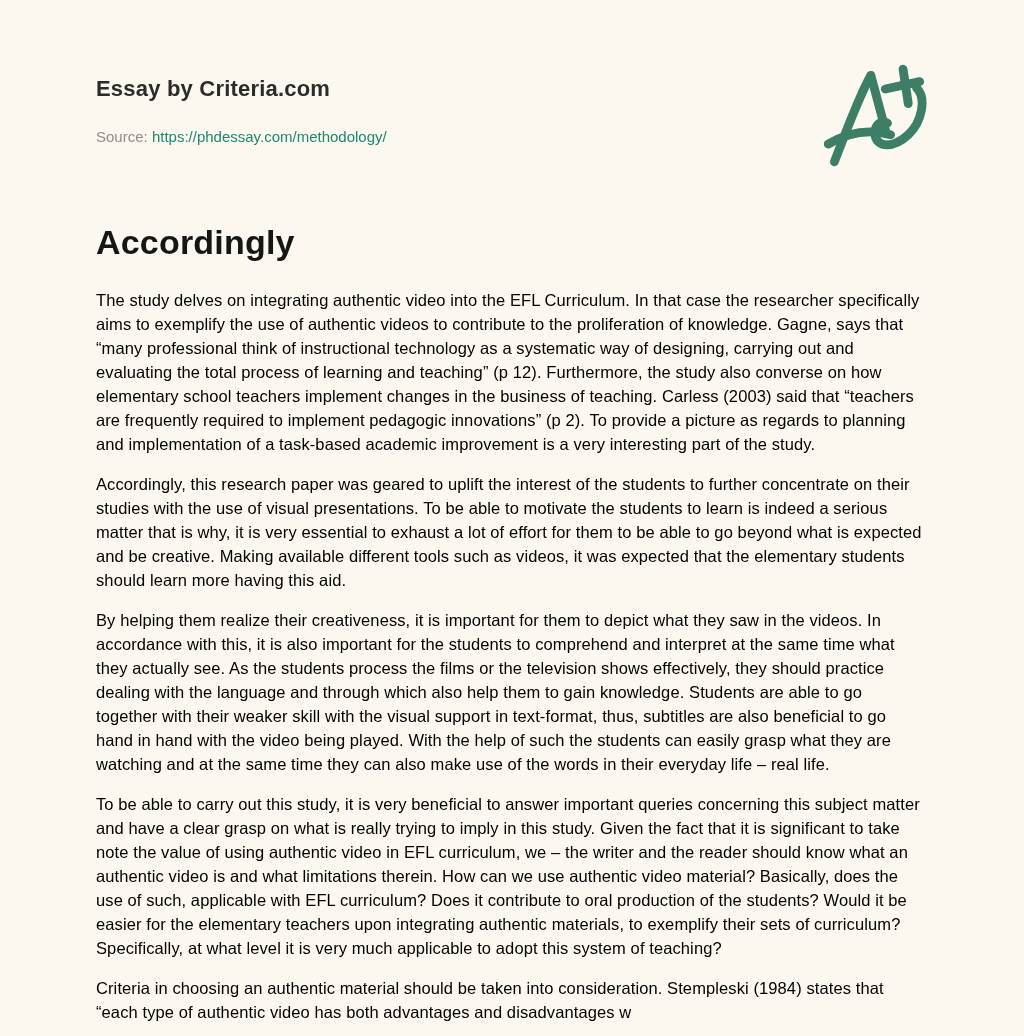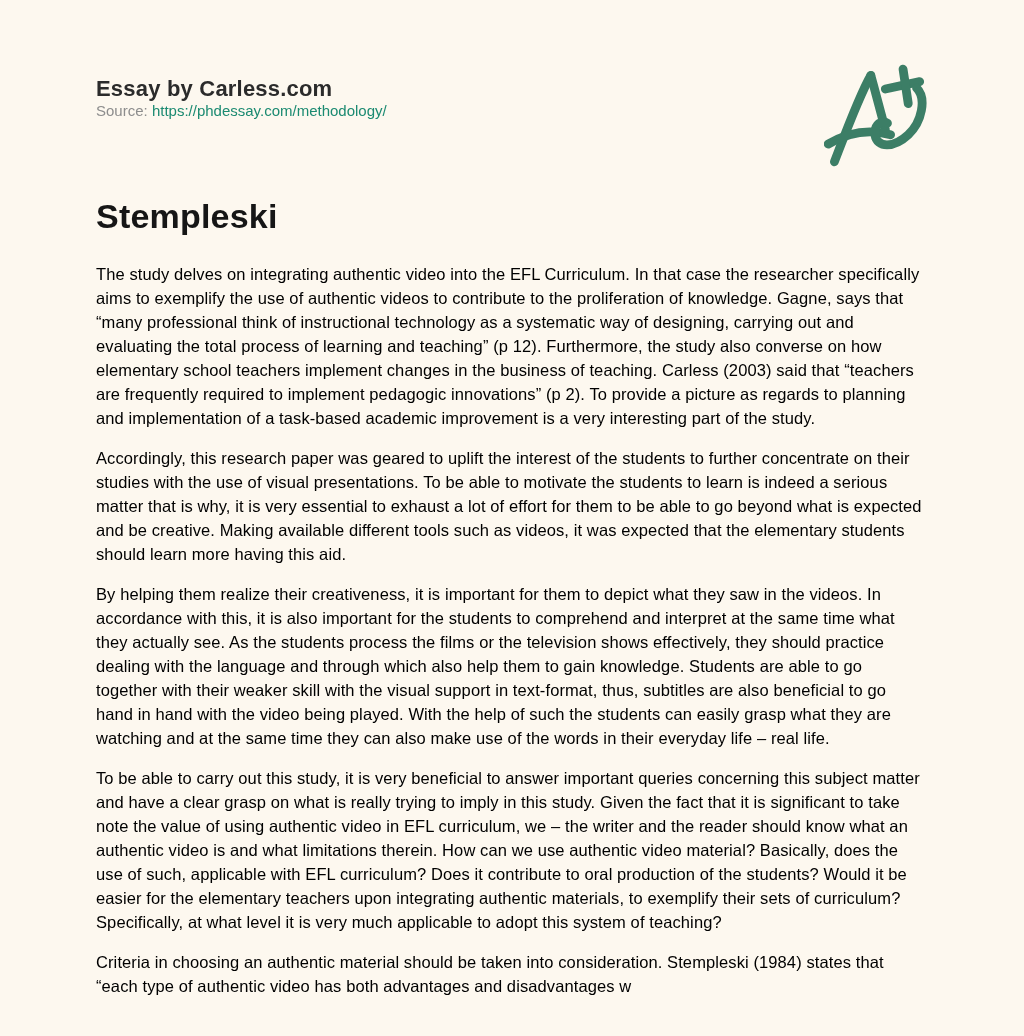--- a/index.html
+++ b/index.html
@@ -16,20 +16,21 @@
     height: 1036px;
     padding: 76px 100px 0 96px;
   }
   .header-title {
     font-size: 22px;
     font-weight: 700;
     color: #2b2b2b;
     letter-spacing: 0.2px;
   }
   .source-line {
+    margin-top: 26px;
     font-size: 15px;
     color: #8d8d8d;
   }
   .source-link {
     color: #1b8a71;
     text-decoration: none;
     cursor: pointer;
   }
   .logo {
     position: absolute;
@@ -54,21 +55,21 @@
     color: #000000;
     margin-bottom: 16px;
     letter-spacing: 0.1px;
   }
 </style>
 </head>
 <body>
 
 <div class="page">
 
-  <div class="header-title">Essay by Carless.com</div>
+  <div class="header-title">Essay by Criteria.com</div>
 
   <div class="source-line">
     <span>Source:</span>
     <a class="source-link">https://phdessay.com/methodology/</a>
   </div>
 
   <div class="logo">
     <svg viewBox="0 0 100 100" width="104" height="104" aria-hidden="true">
       <g fill="none" stroke="#3c7e66" stroke-width="8.5" stroke-linecap="round" stroke-linejoin="round">
 
@@ -80,21 +81,21 @@
 
         <path d="M59 24 L 92 17"></path>
 
         <path d="M76 5 L 81 38"></path>
 
         <path d="M89 23 C 99 33, 94 56, 81 68 C 67 81, 51 81, 49 68 C 48 58, 56 53, 61 57"></path>
       </g>
     </svg>
   </div>
 
-  <h1 class="article-title">Stempleski</h1>
+  <h1 class="article-title">Accordingly</h1>
 
   <div class="article-body">
     <p>The study delves on integrating authentic video into the EFL Curriculum. In that case the researcher specifically aims to exemplify the use of authentic videos to contribute to the proliferation of knowledge. Gagne, says that “many professional think of instructional technology as a systematic way of designing, carrying out and evaluating the total process of learning and teaching” (p 12).  Furthermore, the study also converse on how elementary school teachers implement changes in the business of teaching. Carless (2003) said that “teachers are frequently required to implement pedagogic innovations” (p 2). To provide a picture as regards to planning and implementation of a task-based academic improvement is a very interesting part of the study.</p>
     <p>Accordingly, this research paper was geared to uplift the interest of the students to further concentrate on their studies with the use of visual presentations. To be able to motivate the students to learn is indeed a serious matter that is why, it is very essential to exhaust a lot of effort for them to be able to go beyond what is expected and be creative. Making available different tools such as videos, it was expected that the elementary students should learn more having this aid.</p>
     <p>By helping them realize their creativeness, it is important for them to depict what they saw in the videos.  In accordance with this, it is also important for the students to comprehend and interpret at the same time what they actually see. As the students process the films or the television shows effectively, they should practice dealing with the language and through which also help them to gain knowledge. Students are able to go together with their weaker skill with the visual support in text-format, thus, subtitles are also beneficial to go hand in hand with the video being played. With the help of such the students can easily grasp what they are watching and at the same time they can also make use of the words in their everyday life – real life.</p>
     <p>To be able to carry out this study, it is very beneficial to answer important queries concerning this subject matter and have a clear grasp on what is really trying to imply in this study. Given the fact that it is significant to take note the value of using authentic video in EFL curriculum, we – the writer and the reader should know what an authentic video is and what limitations therein. How can we use authentic video material? Basically, does the use of such, applicable with EFL curriculum? Does it contribute to oral production of the students? Would it be easier for the elementary teachers upon integrating authentic materials, to exemplify their sets of curriculum? Specifically, at what level it is very much applicable to adopt this system of teaching?</p>
     <p>Criteria in choosing an authentic material should be taken into consideration. Stempleski (1984) states that “each type of authentic video has both advantages and disadvantages w</p>
   </div>
 
 </div>

